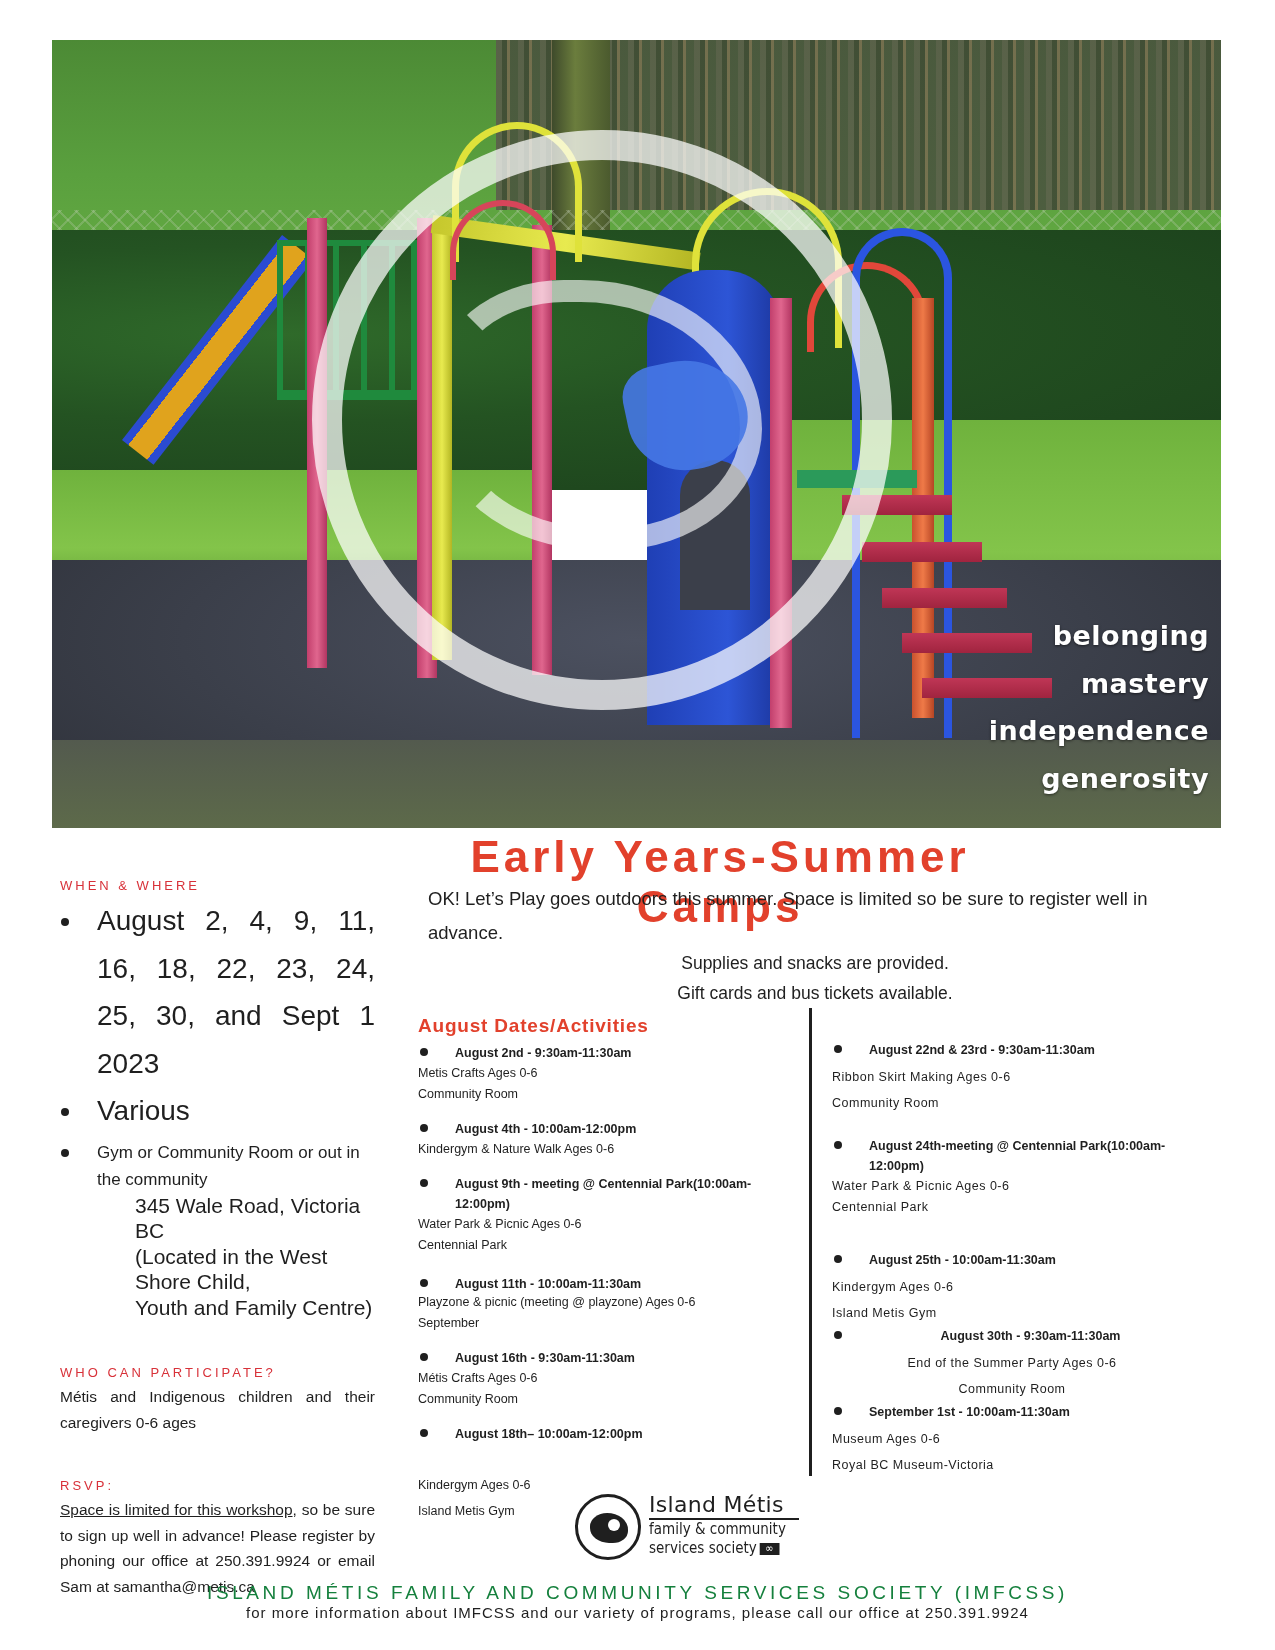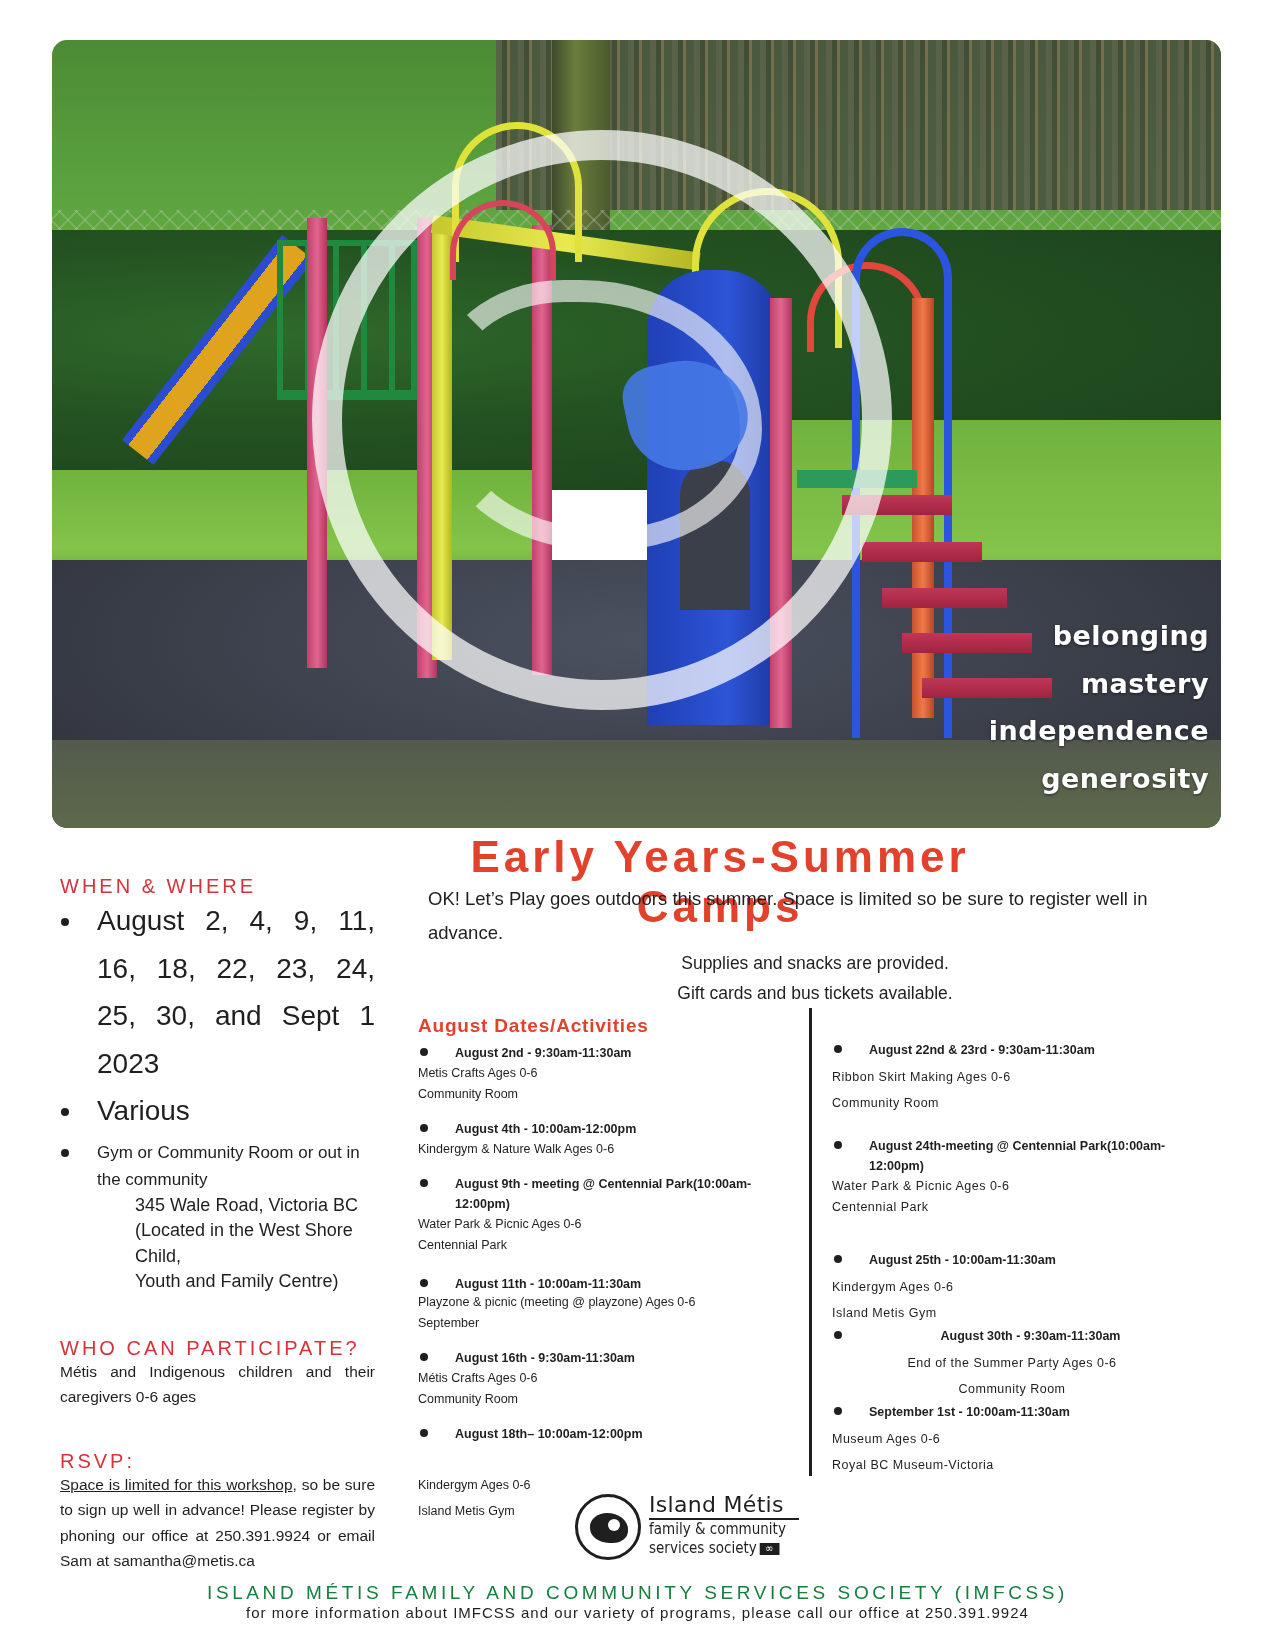--- a/index.html
+++ b/index.html
@@ -4,21 +4,20 @@
 <style>
   * { box-sizing: border-box; margin: 0; padding: 0; }
   html, body { width: 1275px; height: 1650px; background: #ffffff; overflow: hidden; }
   body { position: relative; font-family: "Liberation Sans", sans-serif; color: #1f1f1f; }
 
   
   .hero {
     position: absolute; left: 52px; top: 40px; width: 1169px; height: 788px; overflow: hidden;
     background:
       linear-gradient(180deg, rgba(0,0,0,0) 0%, rgba(0,0,0,0) 100%);
-    border-radius: 15px;
   }
   .hero .bg-hill { position:absolute; left:0; top:0; width:100%; height:300px;
     background: linear-gradient(180deg,#4c8a35 0%,#5aa03e 45%,#6cb347 100%); }
   .hero .bg-trees { position:absolute; right:0; top:0; width:62%; height:170px;
     background: repeating-linear-gradient(90deg,#5b5a4c 0 6px,#3f4435 6px 11px,#7a6a52 11px 14px,#4a513f 14px 22px);
     opacity:.85; }
   .hero .trunk { position:absolute; left:500px; top:0; width:58px; height:240px;
     background: linear-gradient(90deg,#3e4a2b,#6b7d3d 40%,#4b5a2e); }
   .hero .hedge { position:absolute; left:0; top:190px; width:100%; height:260px;
     background: radial-gradient(ellipse at 20% 40%,#2f6a2a 0,#245322 40%,#1b3f1b 100%); }
@@ -69,31 +68,31 @@
   .title { position:absolute; left:400px; top:832px; width:640px; text-align:center;
     font-family:"Liberation Sans", sans-serif; font-weight:bold; font-size:44px;
     color:#e2412c; letter-spacing:4px; transform: scaleX(1.0); }
   .intro { position:absolute; left:428px; top:882px; width:790px;
     font-size:18.5px; line-height:34px; color:#1f1f1f; }
   .centered { position:absolute; left:560px; top:948px; width:510px; text-align:center;
     font-size:17.5px; line-height:30px; color:#1f1f1f; }
 
   
   .left { position:absolute; left:60px; top:875px; width:315px; }
-  .sec-h { font-size:20px; color:#d83139; letter-spacing:3px; line-height:22px; }
+  .sec-h { font-size:13px; color:#d83139; letter-spacing:3px; line-height:22px; }
   .big-list { list-style:none; margin-top:0; }
   .big-list li { position:relative; padding-left:37px; }
   .big-list li .dot { position:absolute; left:1px; width:8px; height:8px; border-radius:50%; background:#1f1f1f; }
   .dates { font-size:28px; line-height:47.5px; text-align:justify; text-align-last: left; word-spacing: 4px; }
   .dates .dot { top:21px; }
   .various { font-size:28px; line-height:47.5px; }
   .various .dot { top:21px; }
   .loc { font-size:17px; line-height:27px; margin-top:4px; }
   .loc .dot { top:10px; }
-  .addr { padding-left:75px; font-size:18px; line-height:25.5px; }
+  .addr { padding-left:75px; font-size:21px; line-height:25.5px; }
   .who { margin-top:42px; }
   .who-text { font-size:15.5px; line-height:25.5px; text-align:justify; }
   .rsvp { margin-top:40px; }
   .rsvp-text { font-size:15.5px; line-height:25.5px; text-align:justify; }
   .rsvp-text u { text-decoration: underline; }
 
   
   .col { position:absolute; }
   .col-mid { left:418px; top:1013px; width:385px; }
   .col-right { left:832px; top:1040px; width:360px; }

